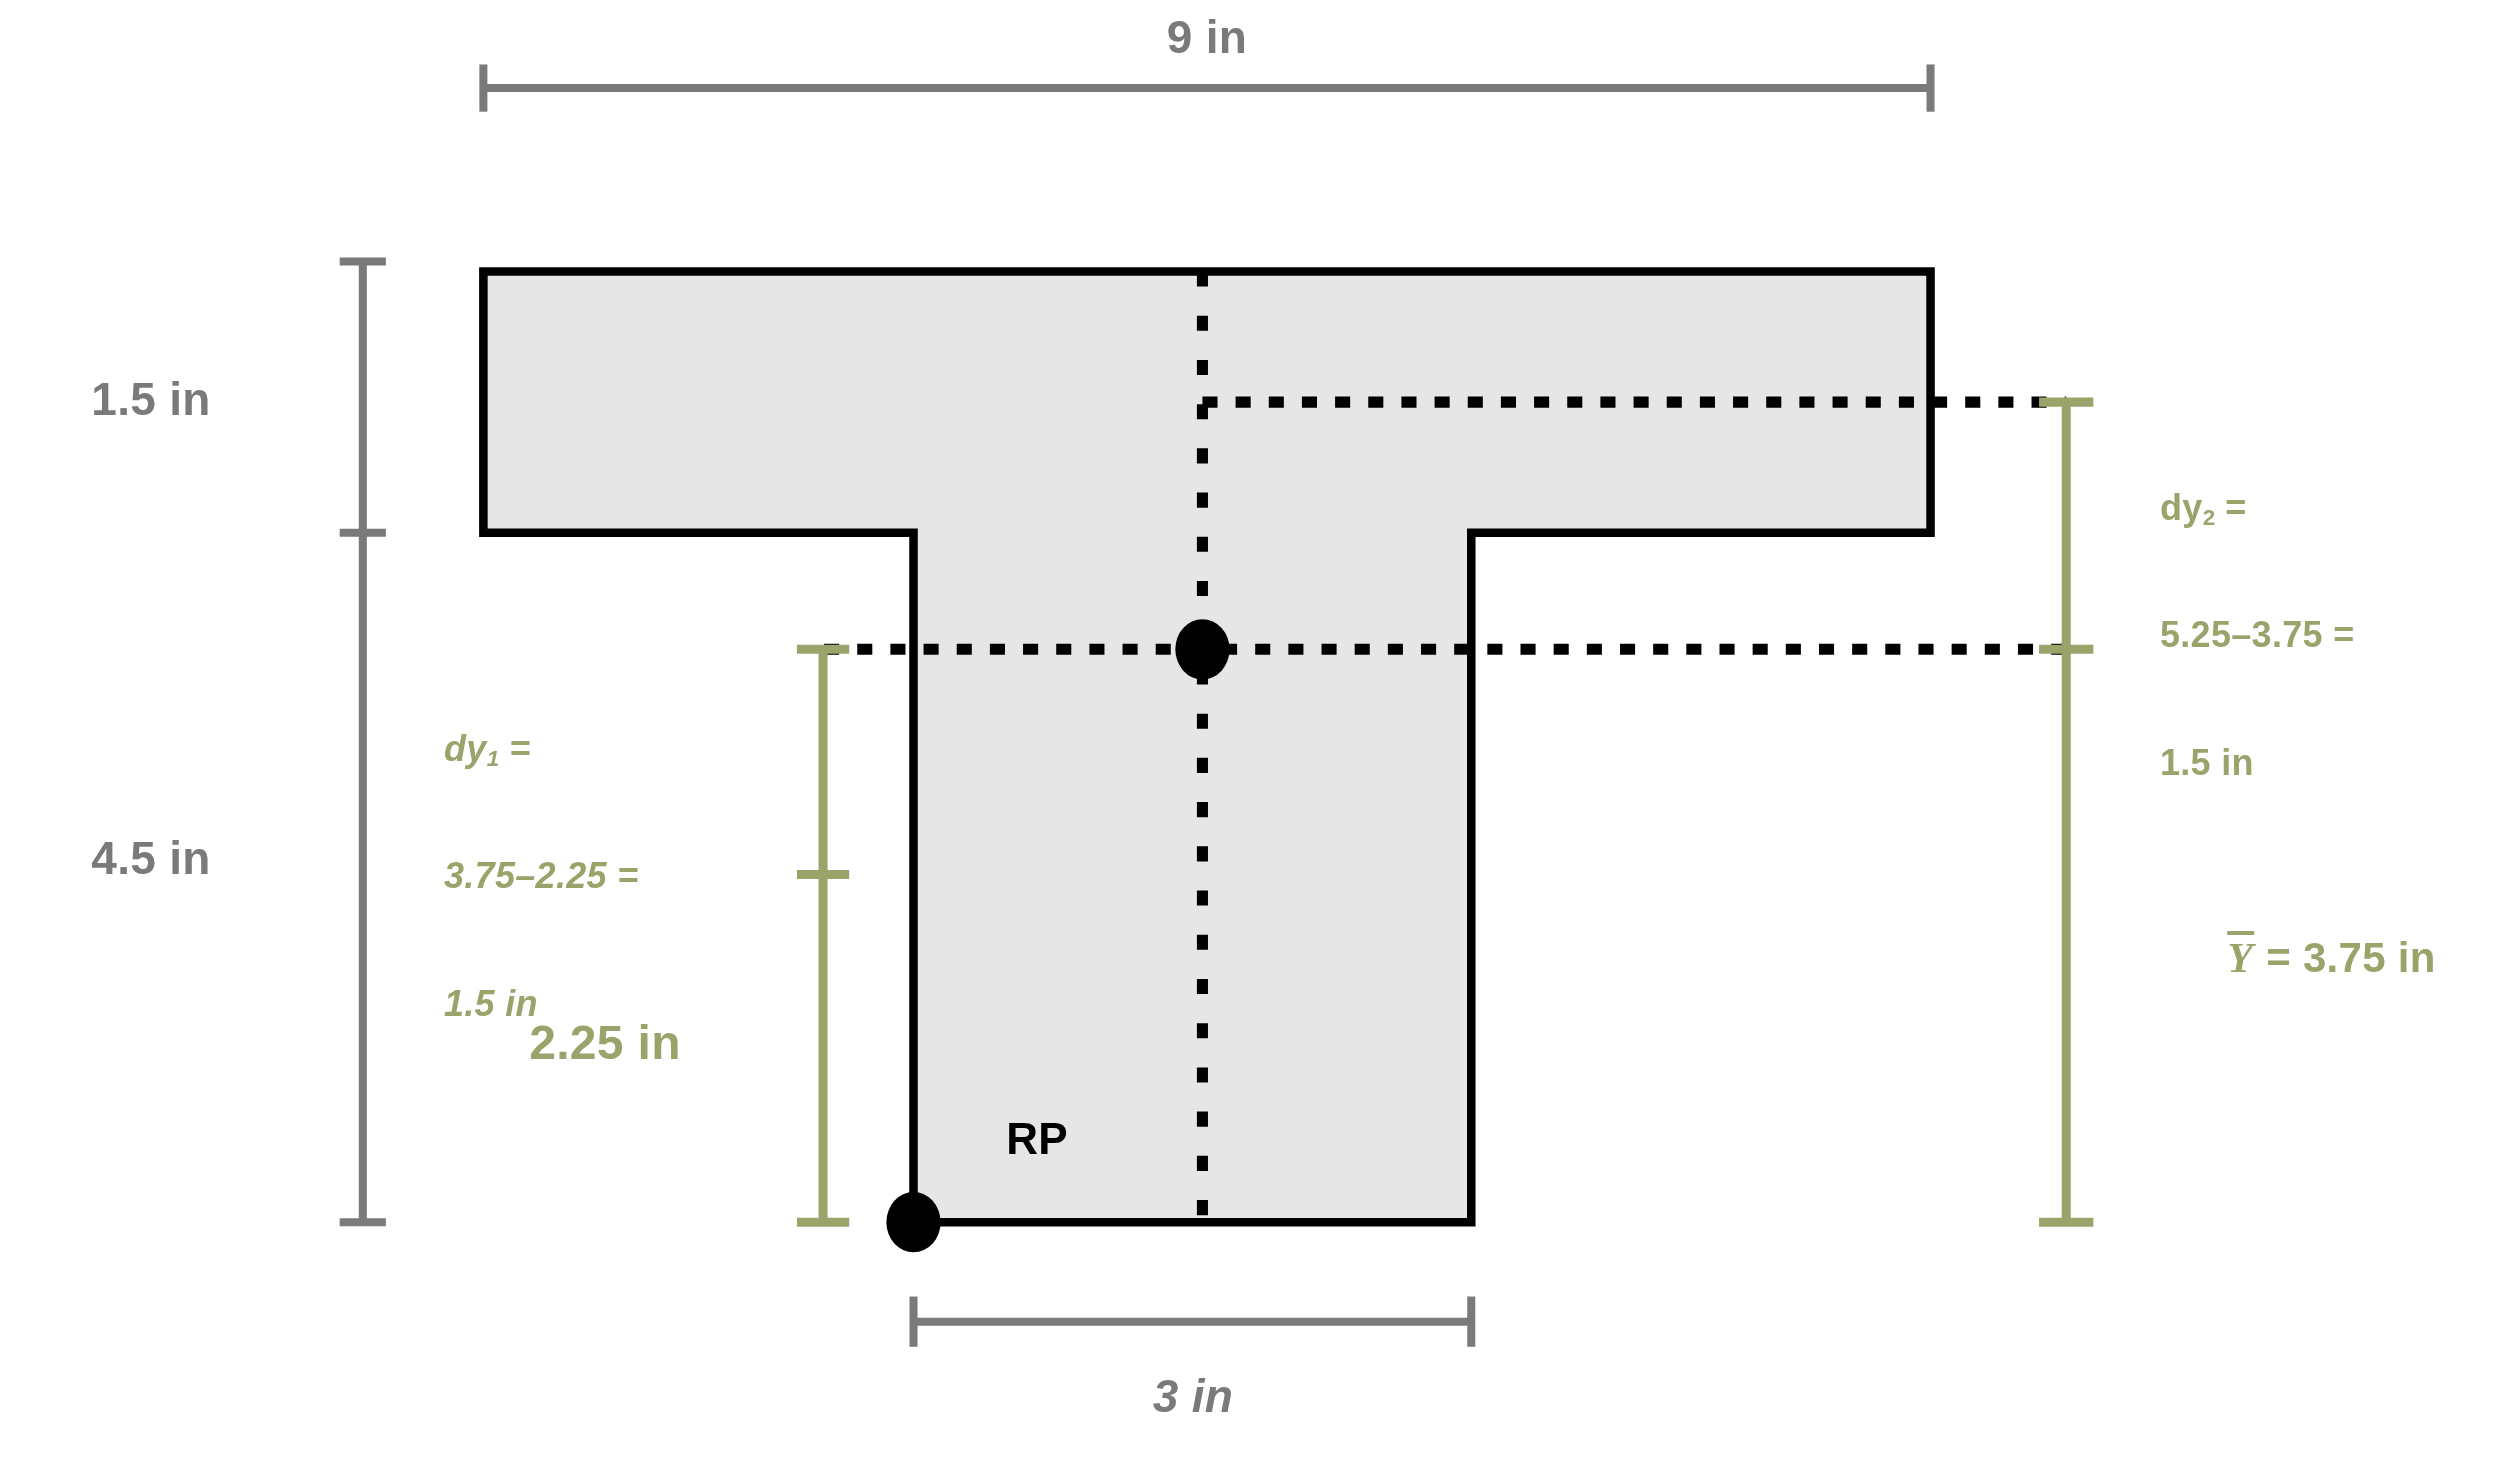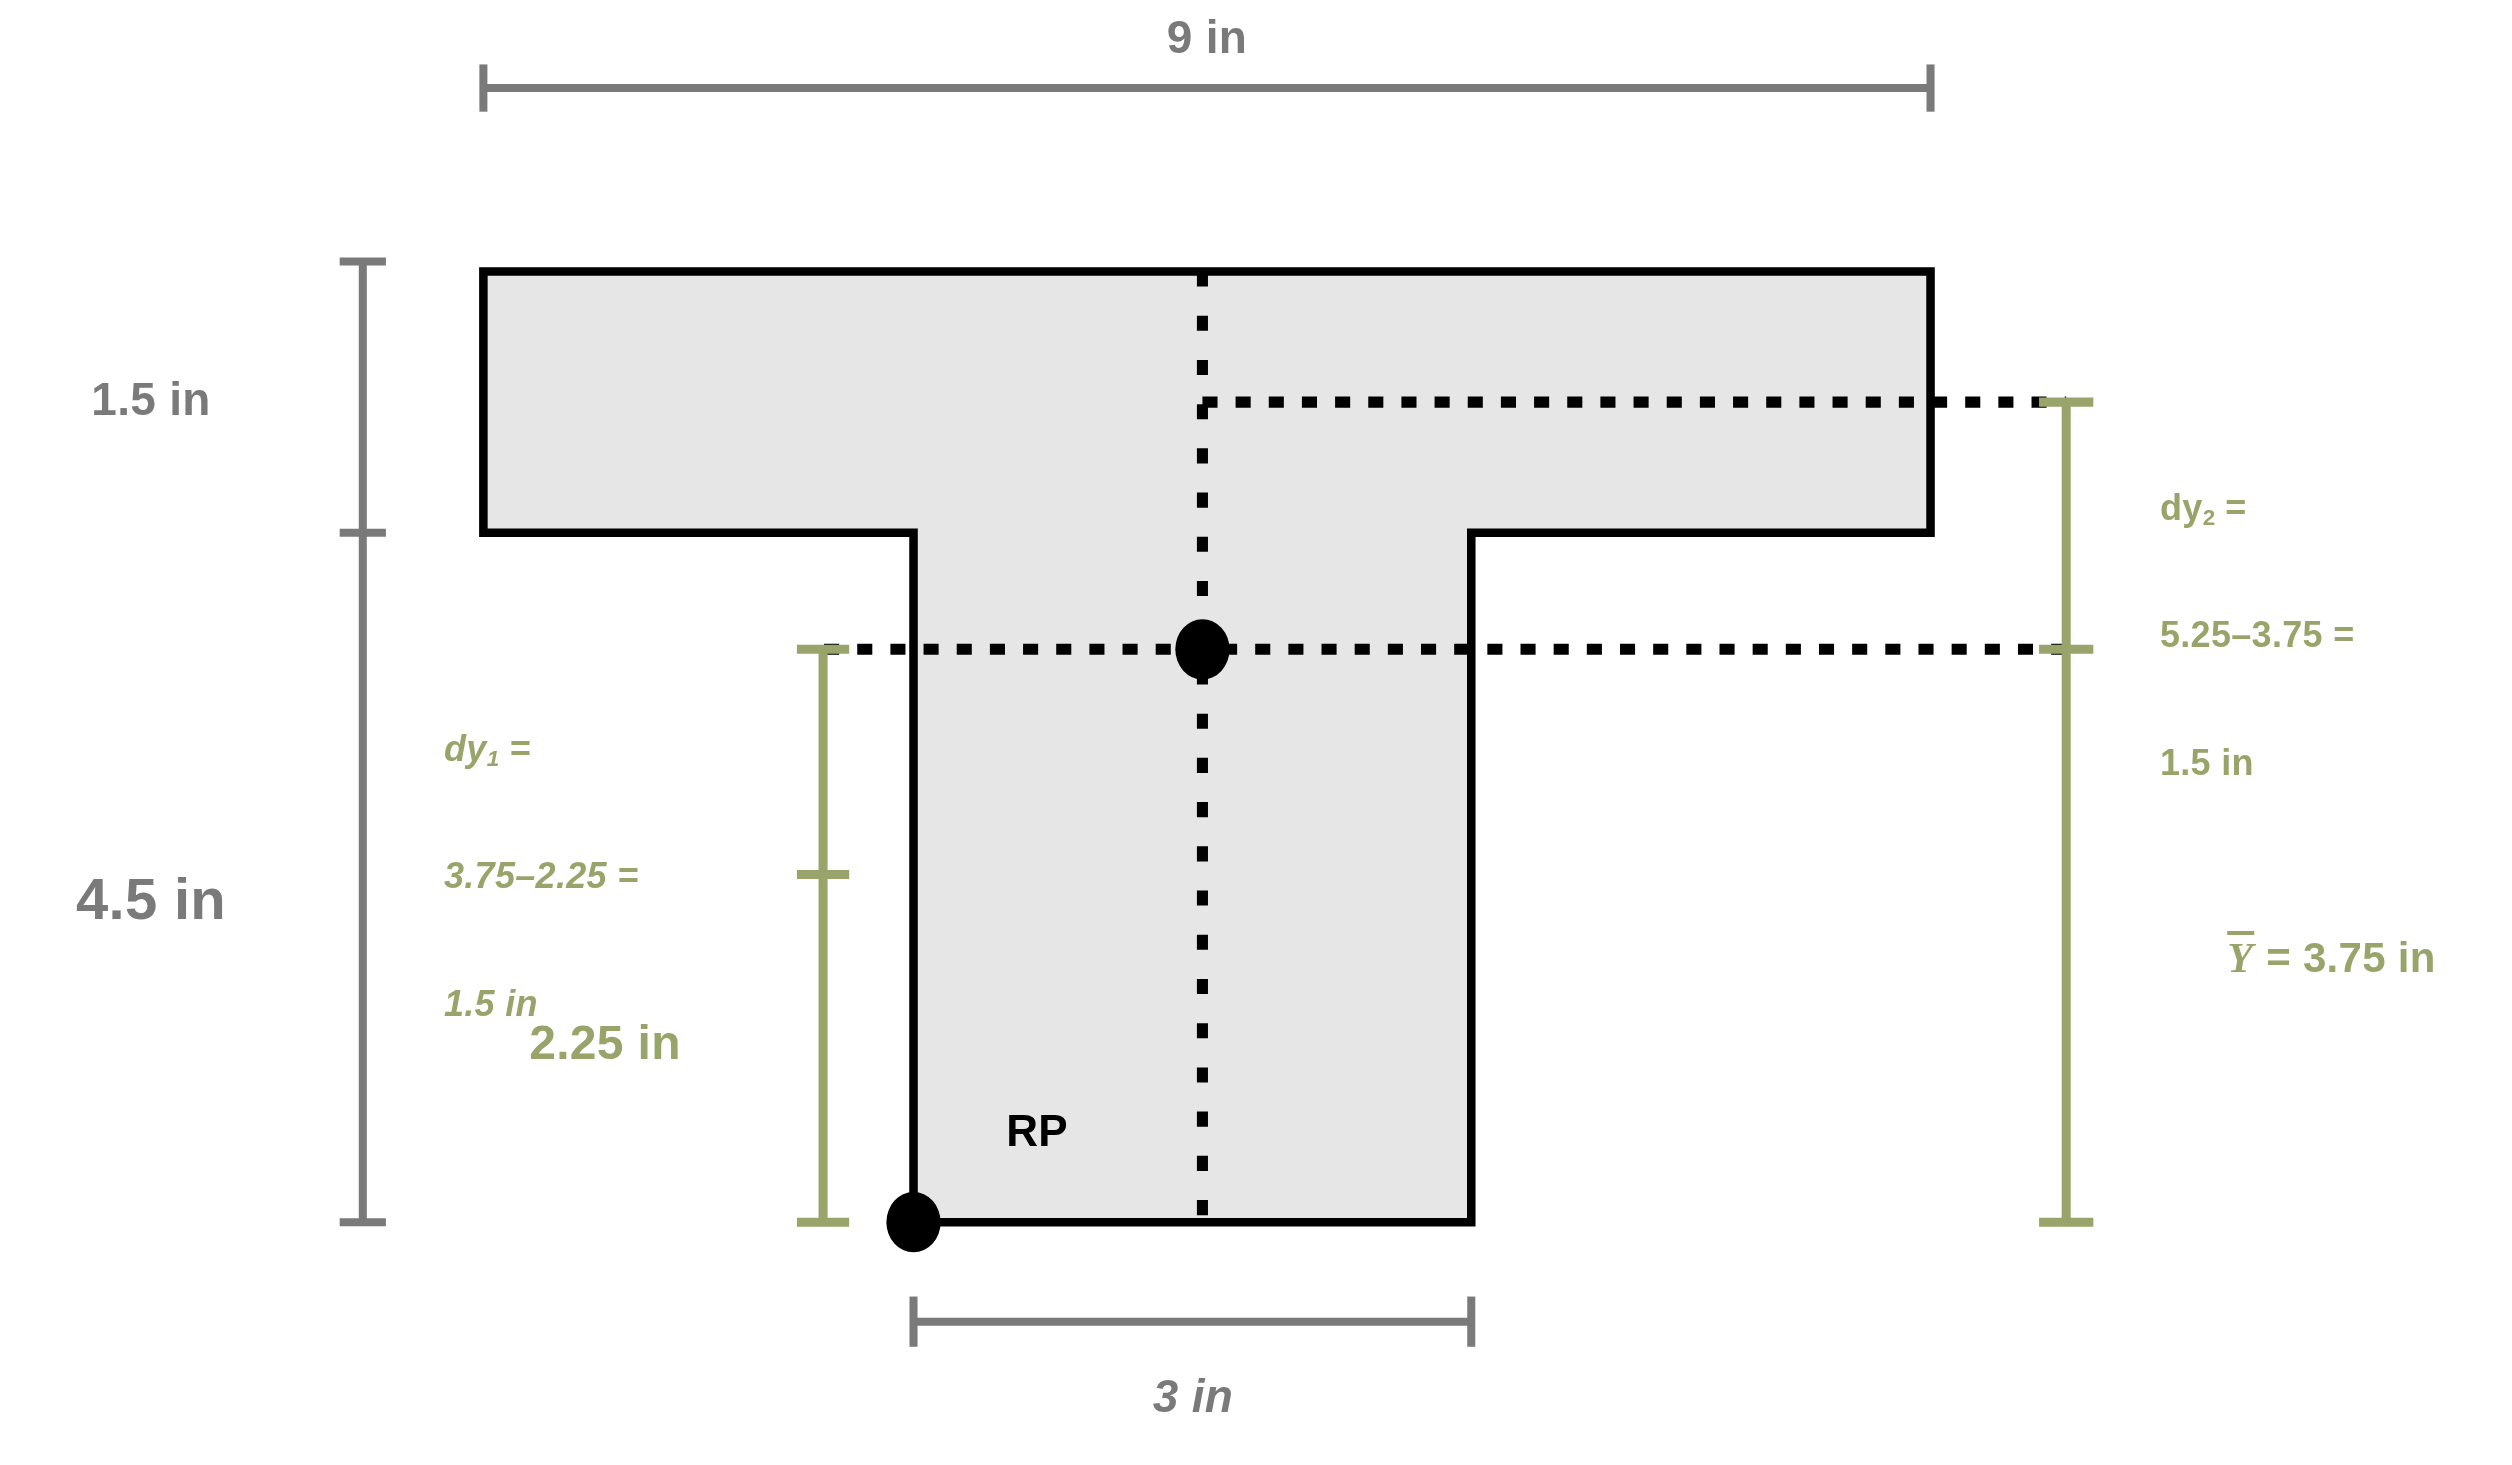--- a/index.html
+++ b/index.html
@@ -29,21 +29,21 @@
   .lbl {
     position: absolute;
     font-family: "Liberation Sans", sans-serif;
     font-weight: bold;
     white-space: pre;
     line-height: 1.18;
     letter-spacing: 0.3px;
   }
   .lbl-gray  { color: #7a7a7a; }
   .lbl-green { color: #99a46b; }
-  .lbl-black { color: #000000; }
+  .lbl-black { color: #000000; margin-top: 8px; }
   .center    { text-align: left; transform: translateX(-50%); }
   .mid-y     { transform: translate(-50%, -50%); }
   .sub {
     font-size: 0.62em;
     vertical-align: baseline;
     position: relative;
     top: 0.22em;
     letter-spacing: 0;
   }
   .ybar {
@@ -121,21 +121,21 @@
       <line x1="5348" y1="800" x2="5456" y2="800"></line>
       <line x1="5348" y1="2432" x2="5456" y2="2432"></line>
     </g>
 
   </svg>
 
   <div class="lbl lbl-gray center" style="left:1207px; top:10px; font-size:46px;">9 in</div>
 
   <div class="lbl lbl-gray center mid-y" style="left:151px; top:399px; font-size:46px;">1.5 in</div>
 
-  <div class="lbl lbl-gray center mid-y" style="left:151px; top:899px; font-size:58px;">4.5 in</div>
+  <div class="lbl lbl-gray center mid-y" style="left:151px; top:858px; font-size:46px;">4.5 in</div>
 
   <div class="lbl lbl-gray center" style="left:1193px; top:1369px; font-size:46px;font-style:italic;">3 in</div>
 
   <div class="lbl lbl-black center" style="left:1037px; top:1105px; font-size:44px;">RP</div>
 
   <div class="lbl lbl-green center" style="left:605px; top:643px; font-size:36px; width:322px;font-style:italic;">
     <div><span>dy</span><span class="sub">1</span><span> =</span></div>
     <div>3.75–2.25 =</div>
     <div>1.5 in</div>
   </div>

